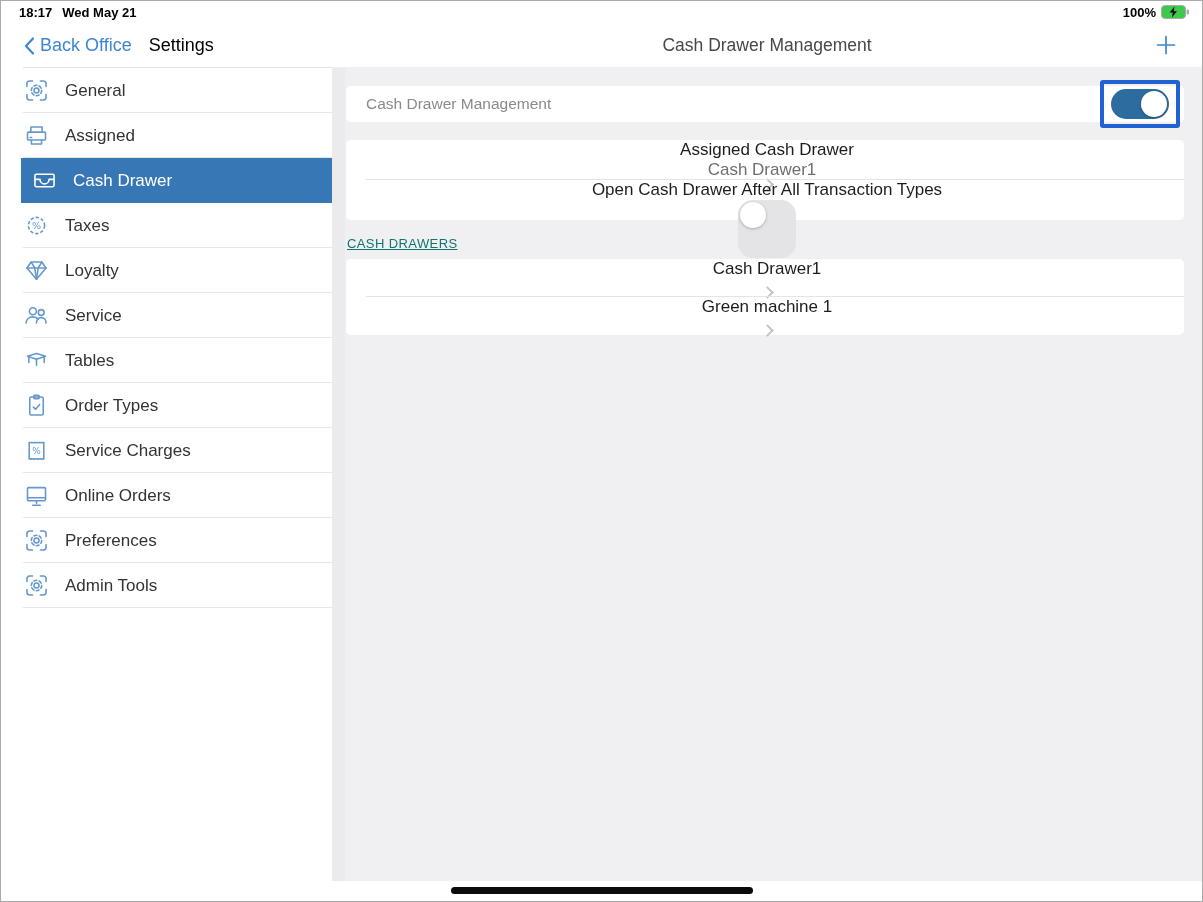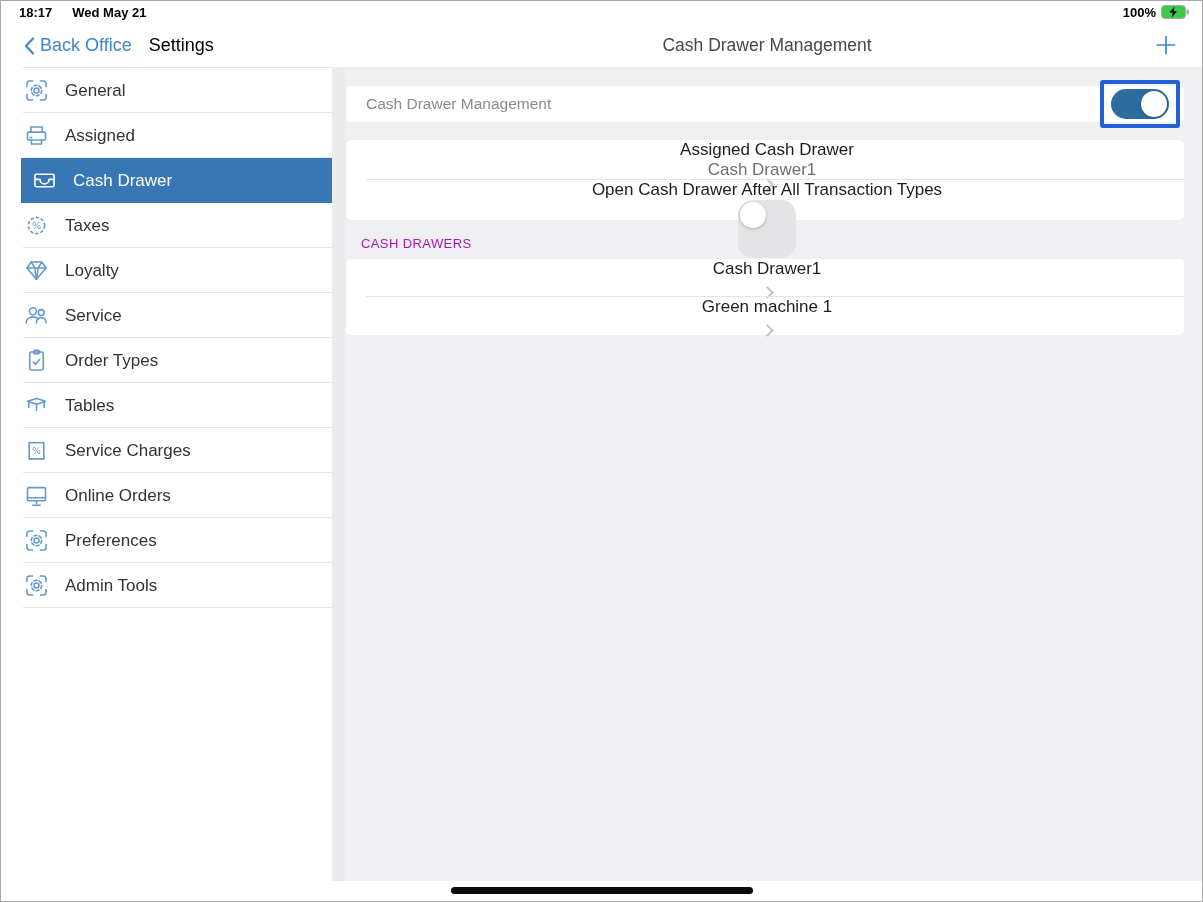--- a/index.html
+++ b/index.html
@@ -12,21 +12,21 @@
     -webkit-font-smoothing:antialiased;
   }
 
   
   .statusbar {
     position:absolute; top:0; left:0; right:0; height:22px;
     display:flex; align-items:center; justify-content:space-between;
     padding:0 12px 0 18px; background:#fff;
     font-size:13px; font-weight:700; color:#000;
   }
-  .statusbar .left { display:flex; gap:20px; }
+  .statusbar .left { display:flex; gap:10px; }
   .statusbar .right { display:flex; align-items:flex-start; gap:5px; }
 
   
   .sidebar {
     position:absolute; top:22px; left:12px; width:331px; bottom:0;
     background:#fff; border-right:1px solid #e7e7e9;
   }
   .sidebar-header {
     height:45px; display:flex; align-items:center; padding:0 10px;
     position:relative;
@@ -89,22 +89,22 @@
   .row .val { font-size:17px; color:#6f6f74; margin-right:10px; }
   .row-divider { position:absolute; left:20px; right:0; bottom:0; height:1px; background:#e4e4e6; }
 
   .card-master { top:18px; height:36px; display:flex; align-items:center; padding:0 0 0 20px; }
   .muted-label { font-size:15.5px; color:#8a8a8e; }
 
   .card-settings { top:72px; height:80px; }
   .card-settings .row { height:40px; }
 
   .section-label {
-    position:absolute; top:168px; left:16px;
-    font-size:13px; color:#a21caf; letter-spacing:.4px;
+    position:absolute; top:168px; left:2px;
+    font-size:13px; color:#0f766e; letter-spacing:.4px;text-decoration:underline;
   }
 
   .card-drawers { top:191px; height:76px; }
   .card-drawers .row { height:38px; }
 
   .chev {
     width:9px; height:9px; border-top:2px solid #c5c5c9; border-right:2px solid #c5c5c9;
     transform:rotate(45deg); flex:0 0 9px;
   }
 
@@ -235,36 +235,36 @@
           <circle cx="16.2" cy="9.4" r="2.6"></circle>
             <path d="M11.9 18.6c0-2.9 1.9-4.7 4.3-4.7s4.3 1.8 4.3 4.7"></path>
         </svg>
       </span>
       <span>Service</span>
     </div>
 
     <div class="side-item">
       <span class="icn">
         <svg width="27" height="27" viewBox="0 0 24 24" fill="none" stroke="currentColor" stroke-width="1.4" stroke-linecap="round" stroke-linejoin="round">
+          <path d="M4 8.3 12 5.7l8 2.6-8 2.6z"></path>
+            <path d="M5.2 8.8v5M18.8 8.8v5M12 10.9v5.4"></path>
+        </svg>
+      </span>
+      <span>Tables</span>
+    </div>
+
+    <div class="side-item">
+      <span class="icn">
+        <svg width="27" height="27" viewBox="0 0 24 24" fill="none" stroke="currentColor" stroke-width="1.4" stroke-linecap="round" stroke-linejoin="round">
           <rect x="6" y="4.5" width="12" height="16" rx="1.4"></rect>
             <rect x="9.6" y="3" width="4.8" height="3" rx="0.9"></rect>
             <path d="M9.2 13.4l2 2 3.6-4.2"></path>
         </svg>
       </span>
       <span>Order Types</span>
-    </div>
-
-    <div class="side-item">
-      <span class="icn">
-        <svg width="27" height="27" viewBox="0 0 24 24" fill="none" stroke="currentColor" stroke-width="1.4" stroke-linecap="round" stroke-linejoin="round">
-          <path d="M4 8.3 12 5.7l8 2.6-8 2.6z"></path>
-            <path d="M5.2 8.8v5M18.8 8.8v5M12 10.9v5.4"></path>
-        </svg>
-      </span>
-      <span>Tables</span>
     </div>
 
     <div class="side-item">
       <span class="icn">
         <svg width="27" height="27" viewBox="0 0 24 24" fill="none" stroke="currentColor" stroke-width="1.4">
           <rect x="5.5" y="5" width="13" height="14.5"></rect>
           <path d="M6.5 19.5h11" stroke-dasharray="1.4 1.7"></path>
           <text x="12" y="14.7" font-size="8" text-anchor="middle" fill="currentColor" stroke="none" font-family="DejaVu Sans, sans-serif">%</text>
         </svg>
       </span>

